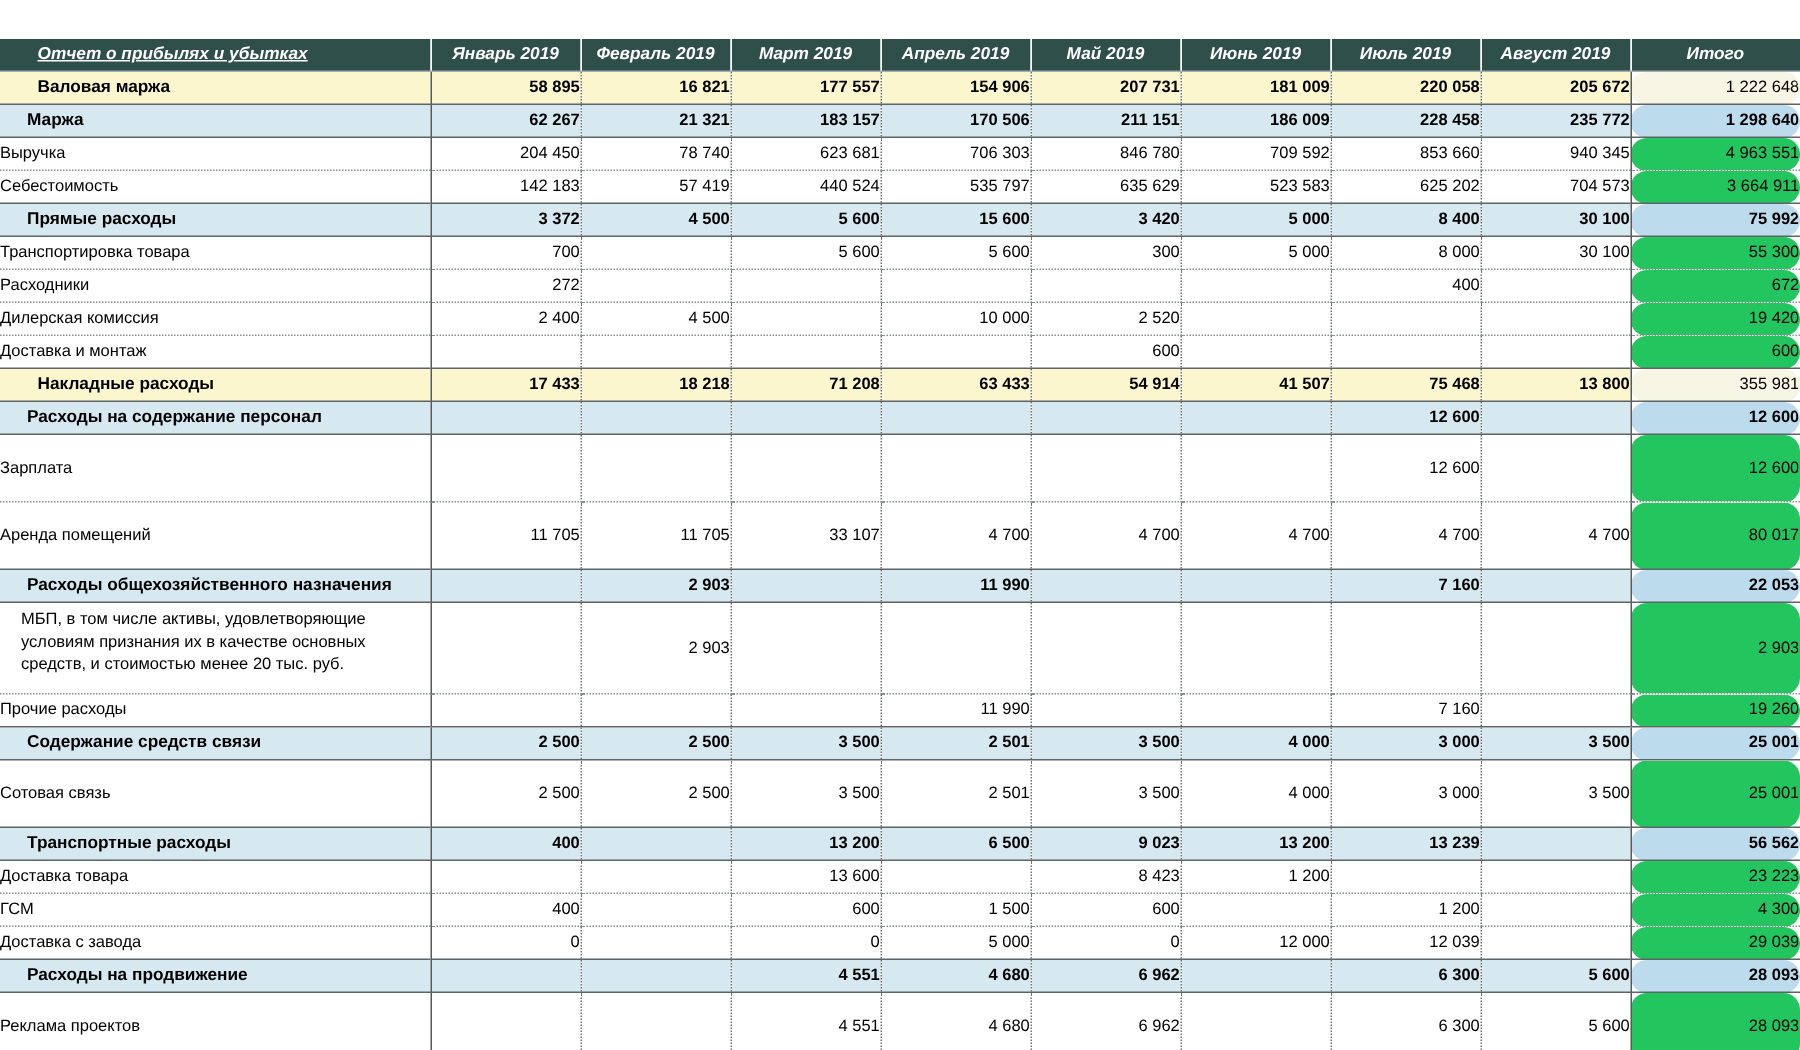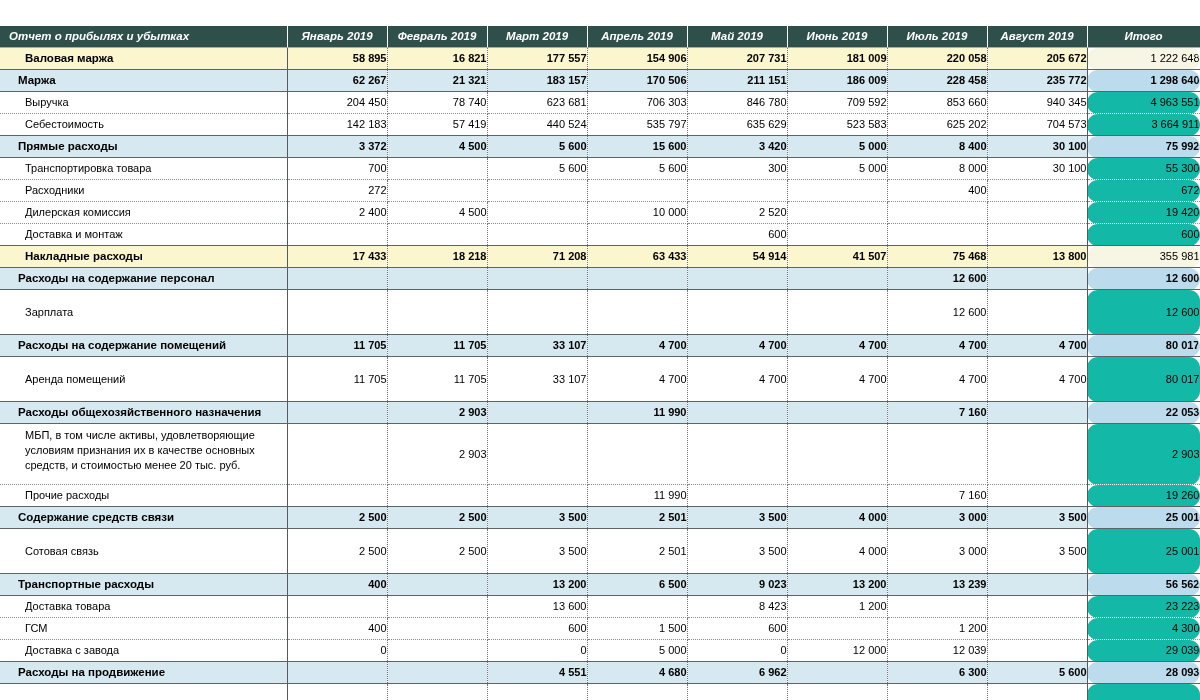--- a/index.html
+++ b/index.html
@@ -46,21 +46,22 @@
     font-style: italic;
     font-weight: bold;
     font-size: 11.5px;
     height: 21px;
     line-height: 21px;
     border-right: 1px solid #ffffff;
     border-bottom: 1px solid #9fb0ae;
   }
   tr.hdr th.lbl {
     text-align: left;
-    padding-left: 9px;
+    padding-left: 25px;
+    text-decoration: underline;
   }
   tr.hdr th.mon {
   }
 
   
   td.lbl {
     text-align: left;
     border-right: 1px solid #555b5c;
     border-bottom: 1px dotted #888e90;
     height: 21px;
@@ -84,22 +85,22 @@
   tr.l1 td.lbl { padding-left: 25px; font-size: 11.5px; }
   tr.l1 td.tot { background: #f7f5e3; font-weight: normal; }
 
   
   tr.l2 td { background: #d6e8f0; font-weight: bold; border-bottom: 1px solid #5e6365; border-top: 1px solid #5e6365; }
   tr.l2 td.lbl { padding-left: 18px; font-size: 11.5px; }
   tr.l2 td.tot { background: #bcdcee; }
 
   
   tr.l3 td { background: #ffffff; font-weight: normal; }
-  tr.l3 td.lbl { padding-left: 25px; }
-  tr.l3 td.tot { background: #14b8a6; margin-top: 20px; }
+  tr.l3 td.lbl { }
+  tr.l3 td.tot { background: #22c55e; margin-top: 20px; }
 
   
   tr.tall td { height: 44px; line-height: 44px; vertical-align: middle; }
 
   
   td.lbl.wrap {
     white-space: normal;
     line-height: 15px;
     padding-top: 4px;
     padding-right: 6px;
@@ -283,32 +284,20 @@
           <td class="num"></td>
           <td class="num"></td>
           <td class="num"></td>
           <td class="num"></td>
           <td class="num"></td>
           <td class="num"></td>
           <td class="num">12 600</td>
           <td class="num solidr"></td>
           <td class="num tot">12 600</td>
         </tr>
-        <tr class="l2">
-          <td class="lbl">Расходы на содержание помещений</td>
-          <td class="num">11 705</td>
-          <td class="num">11 705</td>
-          <td class="num">33 107</td>
-          <td class="num">4 700</td>
-          <td class="num">4 700</td>
-          <td class="num">4 700</td>
-          <td class="num">4 700</td>
-          <td class="num solidr">4 700</td>
-          <td class="num tot">80 017</td>
-        </tr>
         <tr class="l3 tall">
           <td class="lbl">Аренда помещений</td>
           <td class="num">11 705</td>
           <td class="num">11 705</td>
           <td class="num">33 107</td>
           <td class="num">4 700</td>
           <td class="num">4 700</td>
           <td class="num">4 700</td>
           <td class="num">4 700</td>
           <td class="num solidr">4 700</td>

